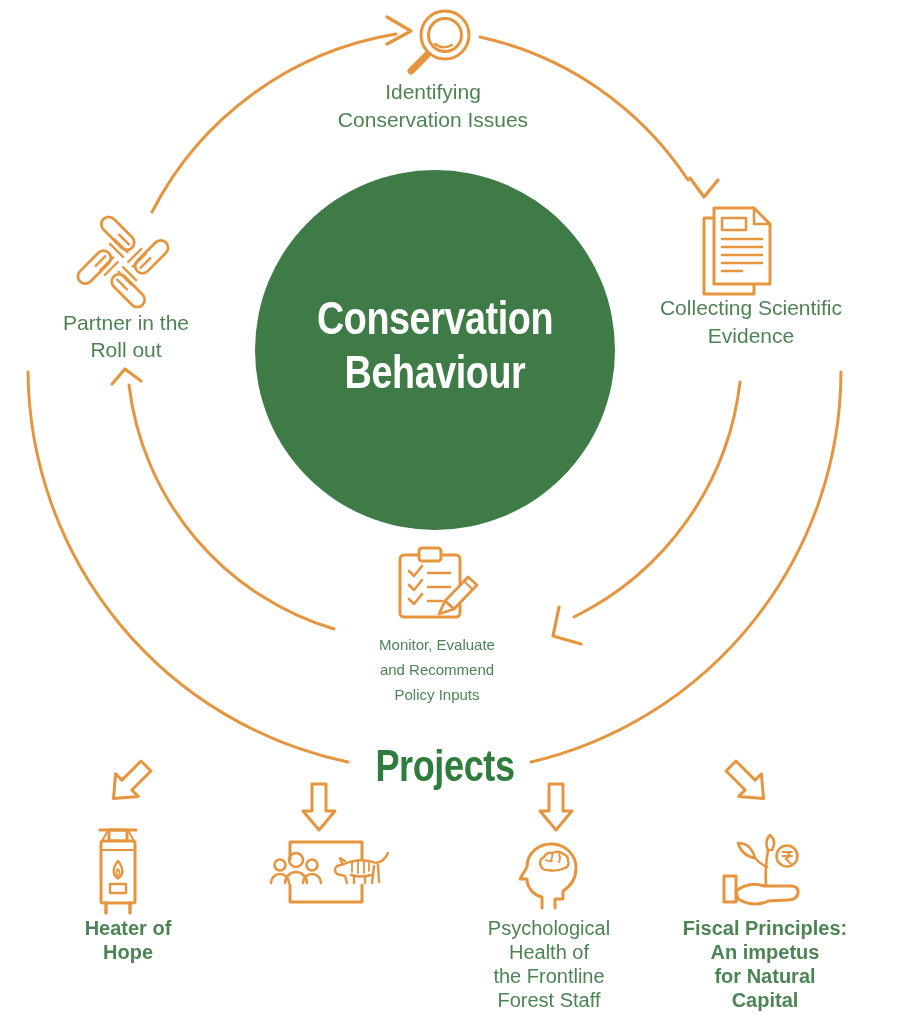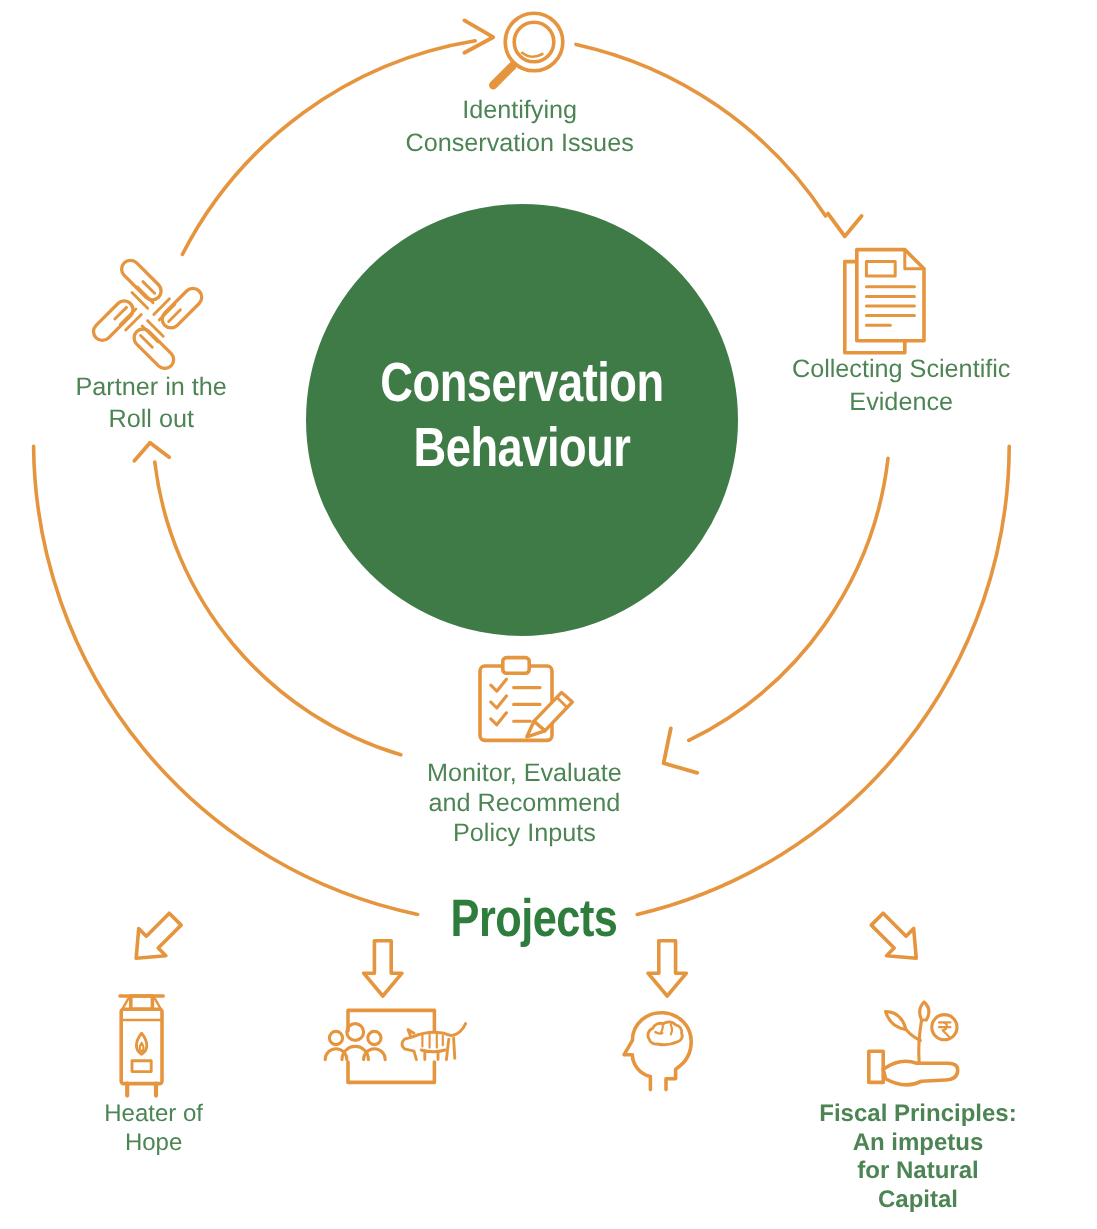--- a/index.html
+++ b/index.html
@@ -6,21 +6,21 @@
   .canvas{
     position:relative;width:914px;height:1024px;background:#ffffff;overflow:hidden;
     font-family:"Liberation Sans", sans-serif;
   }
   .canvas svg.art{position:absolute;left:0;top:0;}
   .label{
     position:absolute;transform:translateX(-50%);text-align:center;
     white-space:pre-line;color:#4C8454;font-size:21px;line-height:27px;
   }
   .label.small{font-size:20px;line-height:24px;}
-  .label.monitor{font-size:21px;line-height:25px;}
+  .label.monitor{font-size:15px;line-height:25px;}
   .center-title{
     position:absolute;left:435px;top:291px;transform:translateX(-50%) scaleX(0.82);
     transform-origin:center top;text-align:center;color:#ffffff;font-weight:bold;
     font-size:46px;line-height:54px;letter-spacing:-0.5px;white-space:nowrap;
   }
   .center-title span{display:block;}
   .projects-heading{
     position:absolute;left:445px;top:741px;transform:translateX(-50%) scaleX(0.82);
     transform-origin:center top;color:#2E7D3C;font-weight:bold;font-size:44px;
     letter-spacing:-0.5px;white-space:nowrap;
@@ -169,23 +169,27 @@
 
   <div class="label monitor" style="left:437px;top:632px;width:260px;">Monitor, Evaluate
 and Recommend
 Policy Inputs</div>
 
   <div class="label" style="left:126px;top:309px;width:220px;text-align:center;">Partner in the
 Roll out</div>
 
   <div class="projects-heading">Projects</div>
 
-  <div class="label small" style="left:128px;top:916px;width:180px;">Heater of
+  <div class="label small" style="left:128px;top:916px;width:180px;font-weight:bold;">Heater of
 Hope</div>
 
 
+  <div class="label small" style="left:549px;top:916px;width:180px;">Psychological
+Health of
+the Frontline
+Forest Staff</div>
 
   <div class="label small" style="left:765px;top:916px;width:200px;font-weight:bold;">Fiscal Principles:
 An impetus
 for Natural
 Capital</div>
 
 </div>
 
 </body></html>

